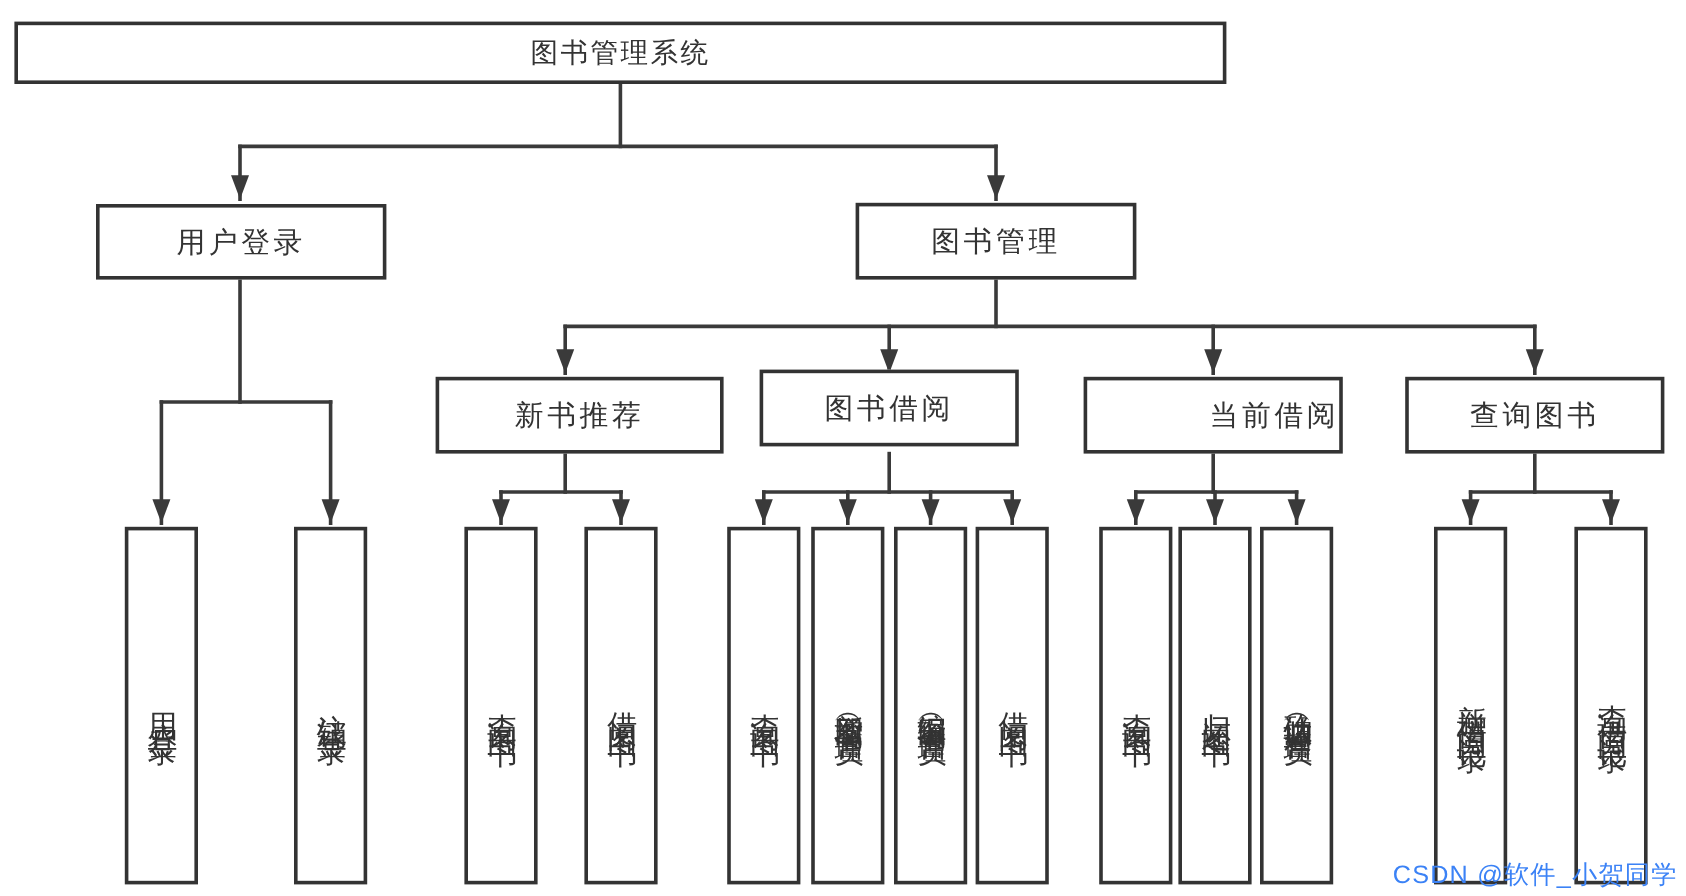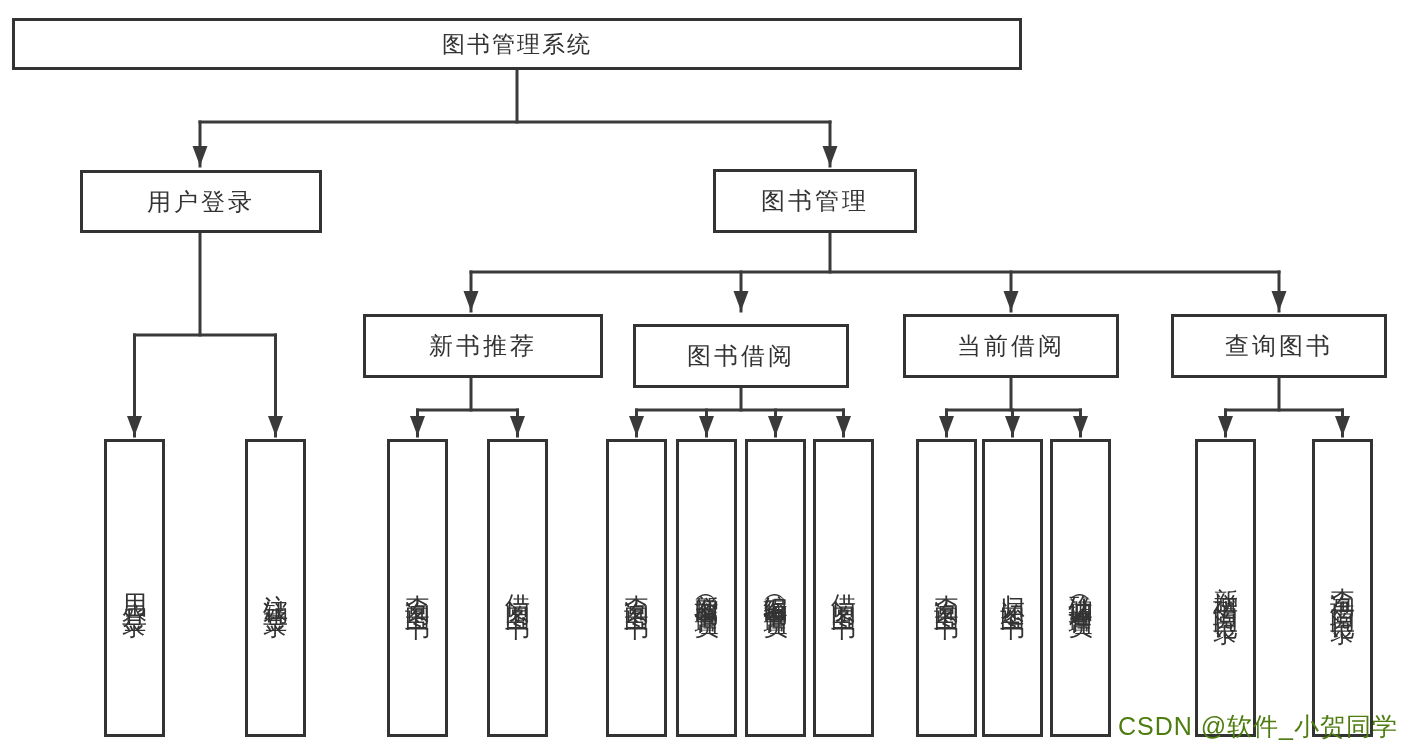--- a/index.html
+++ b/index.html
@@ -24,24 +24,24 @@
     background: #ffffff;
     color: #333333;
     display: flex;
     align-items: center;
     justify-content: center;
     text-align: center;
   }
   .h-node { font-size: 24px; letter-spacing: 3px; white-space: nowrap; }
   .n-root { left: 12px;  top: 18px;  width: 1010px; height: 52px; font-size: 23px; letter-spacing: 2px; }
   .n-user-login      { left: 80px;   top: 170px; width: 242px; height: 63px; }
-  .n-book-management { left: 713px;  top: 169px; width: 204px; height: 64px; }
+  .n-book-management { left: 713px;  top: 169px; width: 234px; height: 64px; }
   .n-new-book-recommend { left: 363px;  top: 314px; width: 240px; height: 64px; }
-  .n-book-borrow        { left: 633px;  top: 324px; width: 216px; height: 64px; }
-  .n-current-borrow     { left: 903px;  top: 314px; width: 216px; height: 64px; }
+  .n-book-borrow        { left: 633px;  top: 308px; width: 216px; height: 64px; }
+  .n-current-borrow     { left: 903px;  top: 314px; width: 216px; height: 64px; justify-content: flex-end; }
   .n-borrow-record      { left: 1171px; top: 314px; width: 216px; height: 64px; }
   .leaf { top: 439px; width: 61px; height: 298px; }
   .leaf .vtext {
     writing-mode: vertical-rl;
     text-orientation: mixed;
     font-size: 25px;
     letter-spacing: 7px;
     line-height: 1;
     color: #333333;
   }
@@ -56,22 +56,22 @@
   .l-8  { left: 813px; }
   .l-9  { left: 916px; }
   .l-10 { left: 982px; }
   .l-11 { left: 1050px; }
   .l-12 { left: 1195px; }
   .l-13 { left: 1312px; }
   .watermark {
     position: absolute;
     right: 7px;
     bottom: 4px;
-    font-size: 25px;
-    color: #4d7c0f;
+    font-size: 21px;
+    color: #3b82f6;
     letter-spacing: 1px;
     white-space: nowrap;
   }
 </style>
 </head>
 <body>
 
 <div class="canvas">
 
   <svg class="connectors" viewBox="0 0 1405 747" xmlns="http://www.w3.org/2000/svg" aria-hidden="true">

